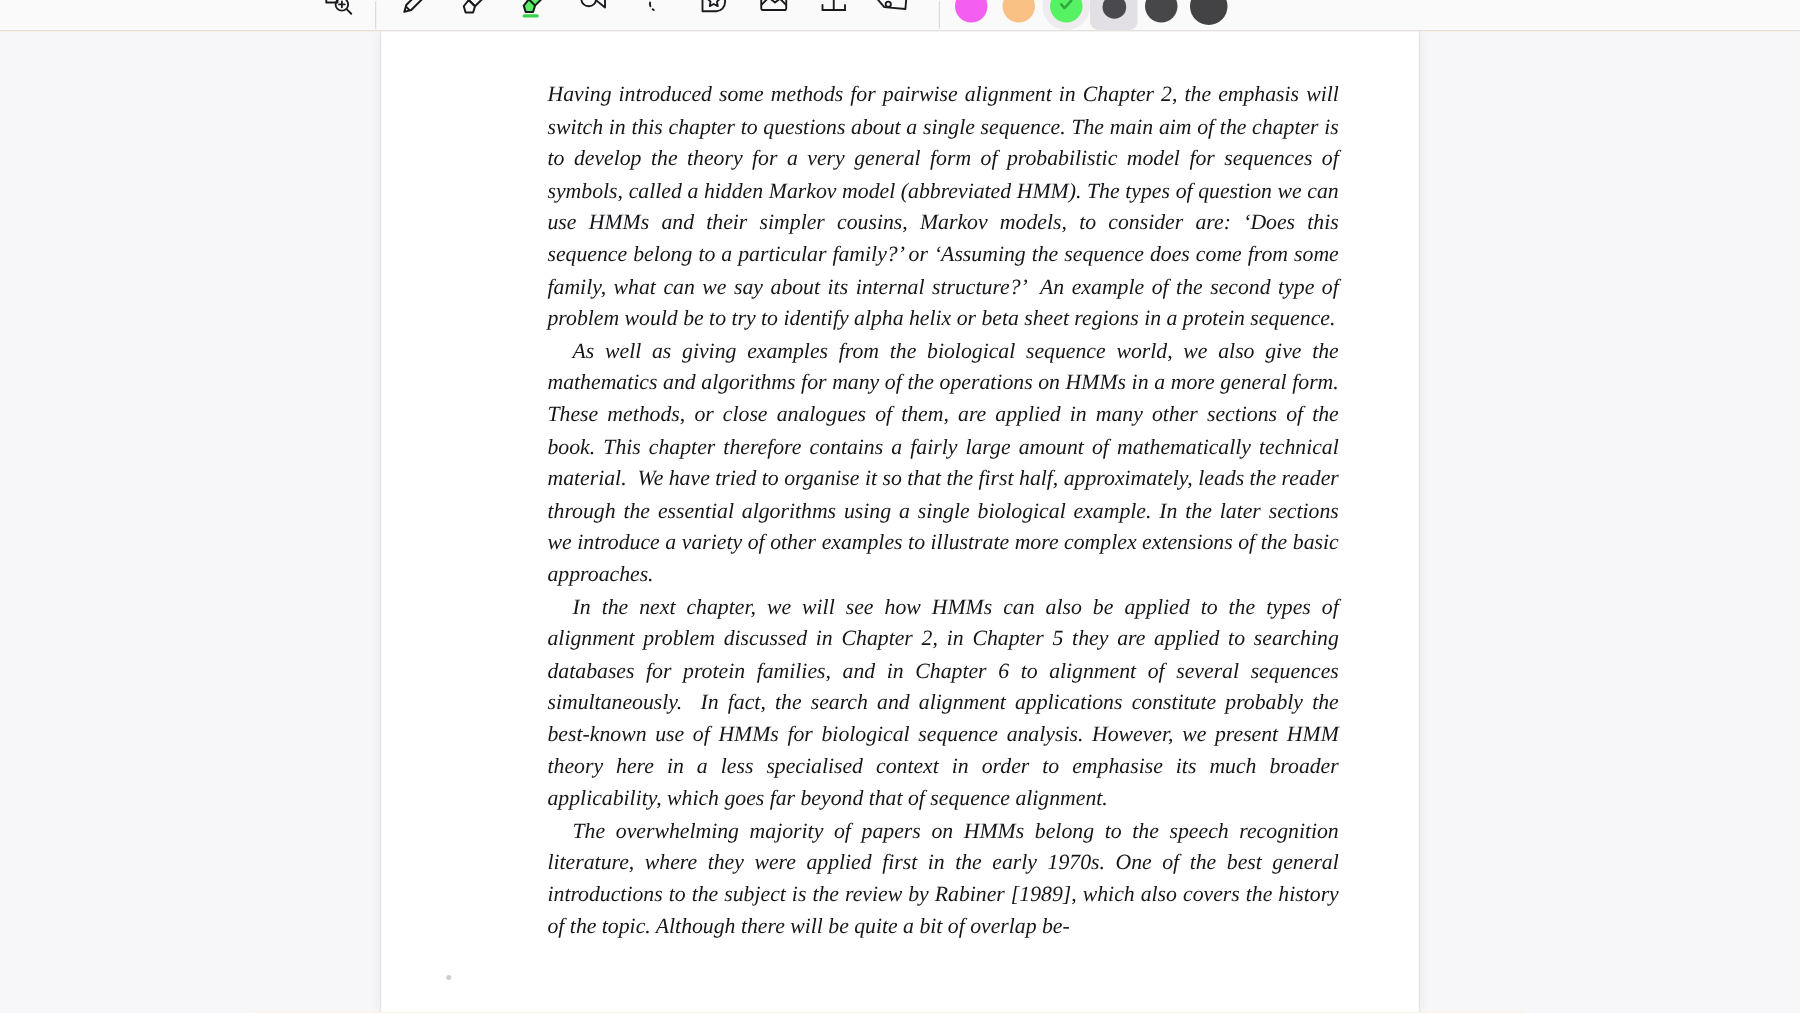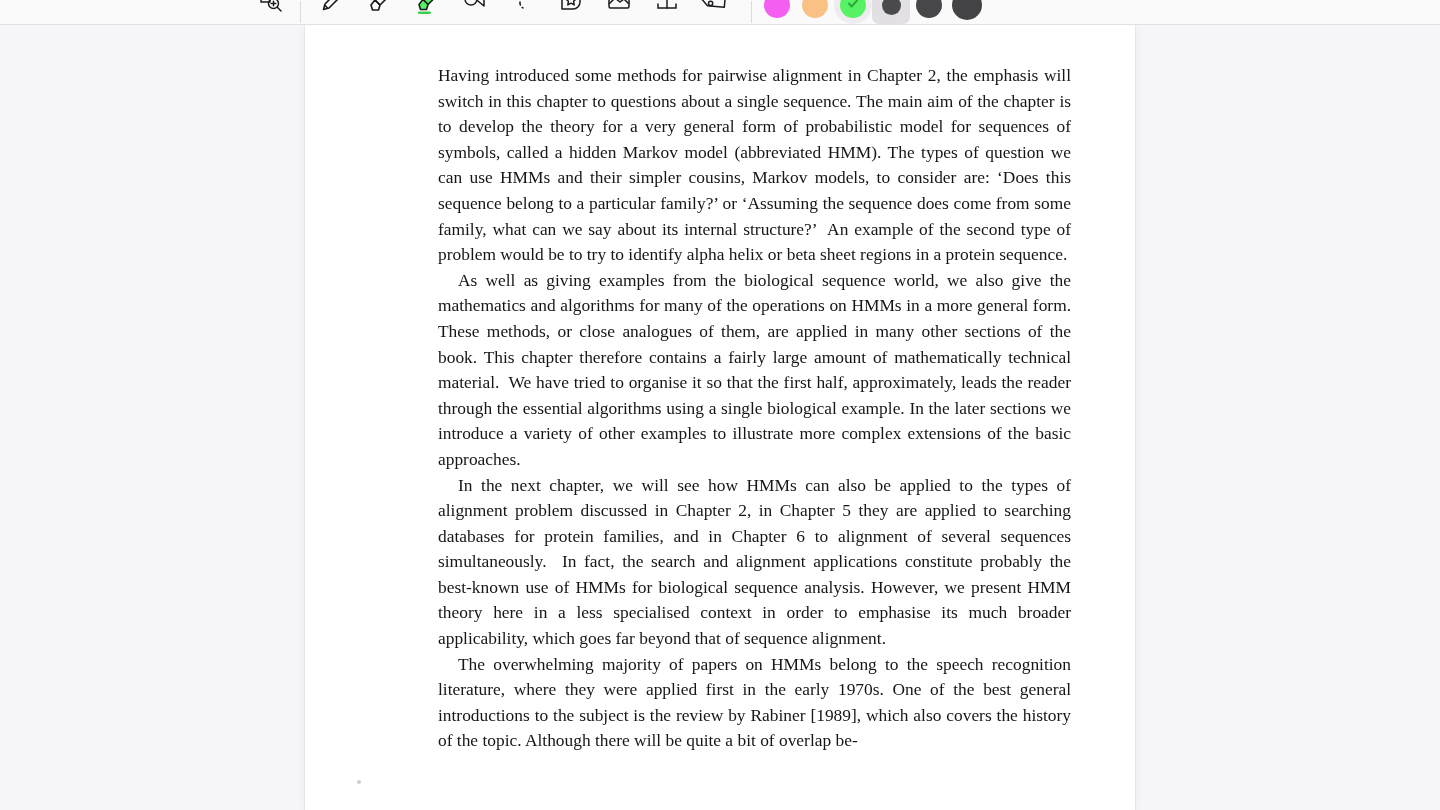--- a/index.html
+++ b/index.html
@@ -10,20 +10,21 @@
     overflow: hidden;
     background: #f7f6f9;
     font-family: "Liberation Sans", sans-serif;
   }
 
   #app {
     position: relative;
     width: 1440px;
     height: 810px;
     background: #fde047;
+    font-style: italic;
   }
 
   
   .toolbar {
     position: absolute;
     left: 0;
     top: 0;
     width: 1440px;
     height: 25px;
     background: #fbfafb;

